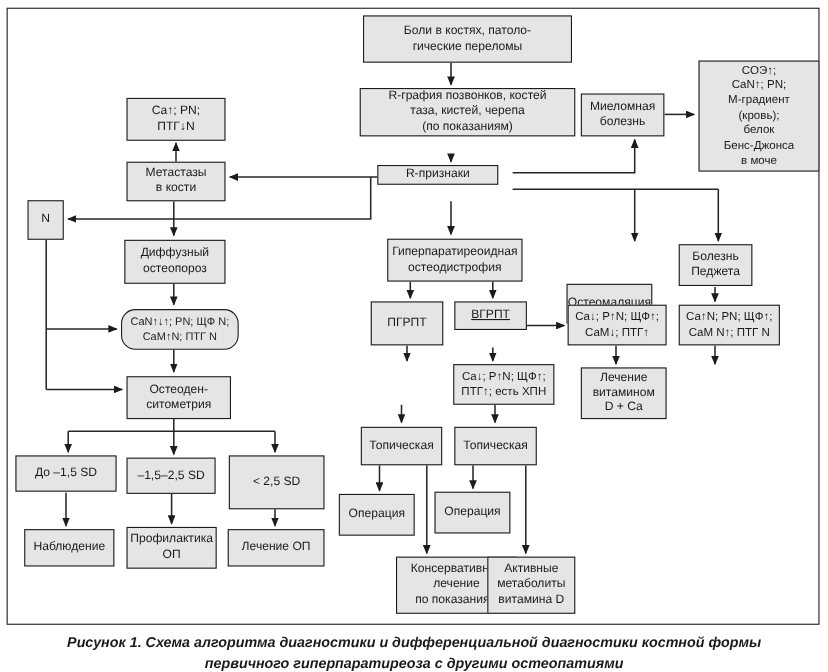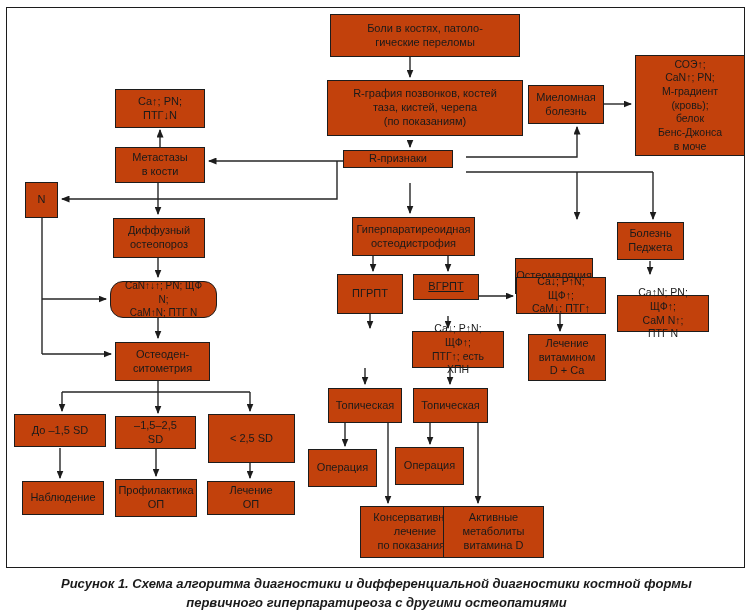--- a/index.html
+++ b/index.html
@@ -17,29 +17,29 @@
     left: 6px; top: 7px;
     width: 739px; height: 561px;
     border: 1.5px solid #1c1c1c;
     box-sizing: border-box;
   }
   #arrows { position: absolute; left: 0; top: 0; width: 753px; height: 611px; }
   .node {
     position: absolute;
     box-sizing: border-box;
     border: 1.5px solid #1c1c1c;
-    background: #c2410c;
+    background: #e5e5e5;
     display: flex;
     align-items: center;
     justify-content: center;
     text-align: center;
     white-space: pre-line;
     font-size: 11px;
     line-height: 1.25;
-    padding: 1px 14px;
+    padding: 1px 0;
     z-index: 2;
   }
   .node.small { font-size: 10.5px; line-height: 1.3; }
   .node.xsmall { font-size: 10px; line-height: 1.35; }
   #caption {
     position: absolute;
     left: 0; top: 575px;
     width: 753px;
     text-align: center;
     font-size: 13px;
@@ -115,21 +115,21 @@
 
     <path class="edge" d="M560,259 V274" marker-end="url(#ah)"></path>
     <path class="edge" d="M560,314 V331" marker-end="url(#ah)"></path>
 
     <path class="edge" d="M650,261 V274" marker-end="url(#ah)"></path>
     <path class="edge" d="M650,314 V331" marker-end="url(#ah)"></path>
   </svg>
 
   <div class="node" style="left:330px; top:14px; width:190px; height:43px;">Боли в костях, патоло-
 гические переломы</div>
-  <div class="node" style="left:327px; top:80px; width:196px; height:56px;">R-графия позвонков, костей
+  <div class="node" style="left:327px; top:80px; width:196px; height:44px;">R-графия позвонков, костей
 таза, кистей, черепа
 (по показаниям)</div>
   <div class="node" style="left:343px; top:150px; width:110px; height:18px;">R-признаки</div>
   <div class="node" style="left:528px; top:85px; width:76px; height:39px;">Миеломная
 болезнь</div>
   <div class="node small" style="left:635px; top:55px; width:110px; height:101px;">СОЭ↑;
 CaN↑; PN;
 М-градиент
 (кровь);
 белок
@@ -159,29 +159,29 @@
   <div class="node" style="left:413px; top:274px; width:66px; height:26px;text-decoration:underline;">ВГРПТ</div>
   <div class="node small" style="left:412px; top:331px; width:92px; height:37px;">Ca↓; P↑N; ЩФ↑;
 ПТГ↑; есть ХПН</div>
   <div class="node" style="left:328px; top:388px; width:74px; height:35px;">Топическая</div>
   <div class="node" style="left:413px; top:388px; width:75px; height:35px;">Топическая</div>
   <div class="node" style="left:308px; top:449px; width:69px; height:38px;">Операция</div>
   <div class="node" style="left:395px; top:447px; width:69px; height:38px;">Операция</div>
   <div class="node" style="left:318px; top:506px; width:110px; height:52px;margin-left:42px;">Консервативное
 лечение
 по показаниям</div>
-  <div class="node" style="left:443px; top:506px; width:101px; height:52px;">Активные
+  <div class="node" style="left:443px; top:506px; width:80px; height:52px;">Активные
 метаболиты
 витамина D</div>
   <div class="node" style="left:515px; top:222px; width:78px; height:36px;margin-top:36px;">Остеомаляция</div>
   <div class="node small" style="left:516px; top:277px; width:90px; height:37px;">Ca↓; P↑N; ЩФ↑;
 CaM↓; ПТГ↑</div>
   <div class="node" style="left:528px; top:334px; width:78px; height:47px;">Лечение
 витамином
 D + Ca</div>
   <div class="node" style="left:617px; top:222px; width:67px; height:38px;">Болезнь
 Педжета</div>
-  <div class="node small" style="left:617px; top:295px; width:92px; height:37px;">Ca↑N; PN; ЩФ↑;
+  <div class="node small" style="left:617px; top:277px; width:92px; height:37px;">Ca↑N; PN; ЩФ↑;
 CaM N↑; ПТГ N</div>
 
   <div id="caption">Рисунок 1. Схема алгоритма диагностики и дифференциальной диагностики костной формы
 первичного гиперпаратиреоза с другими остеопатиями</div>
 </div>
 
 </body></html>

